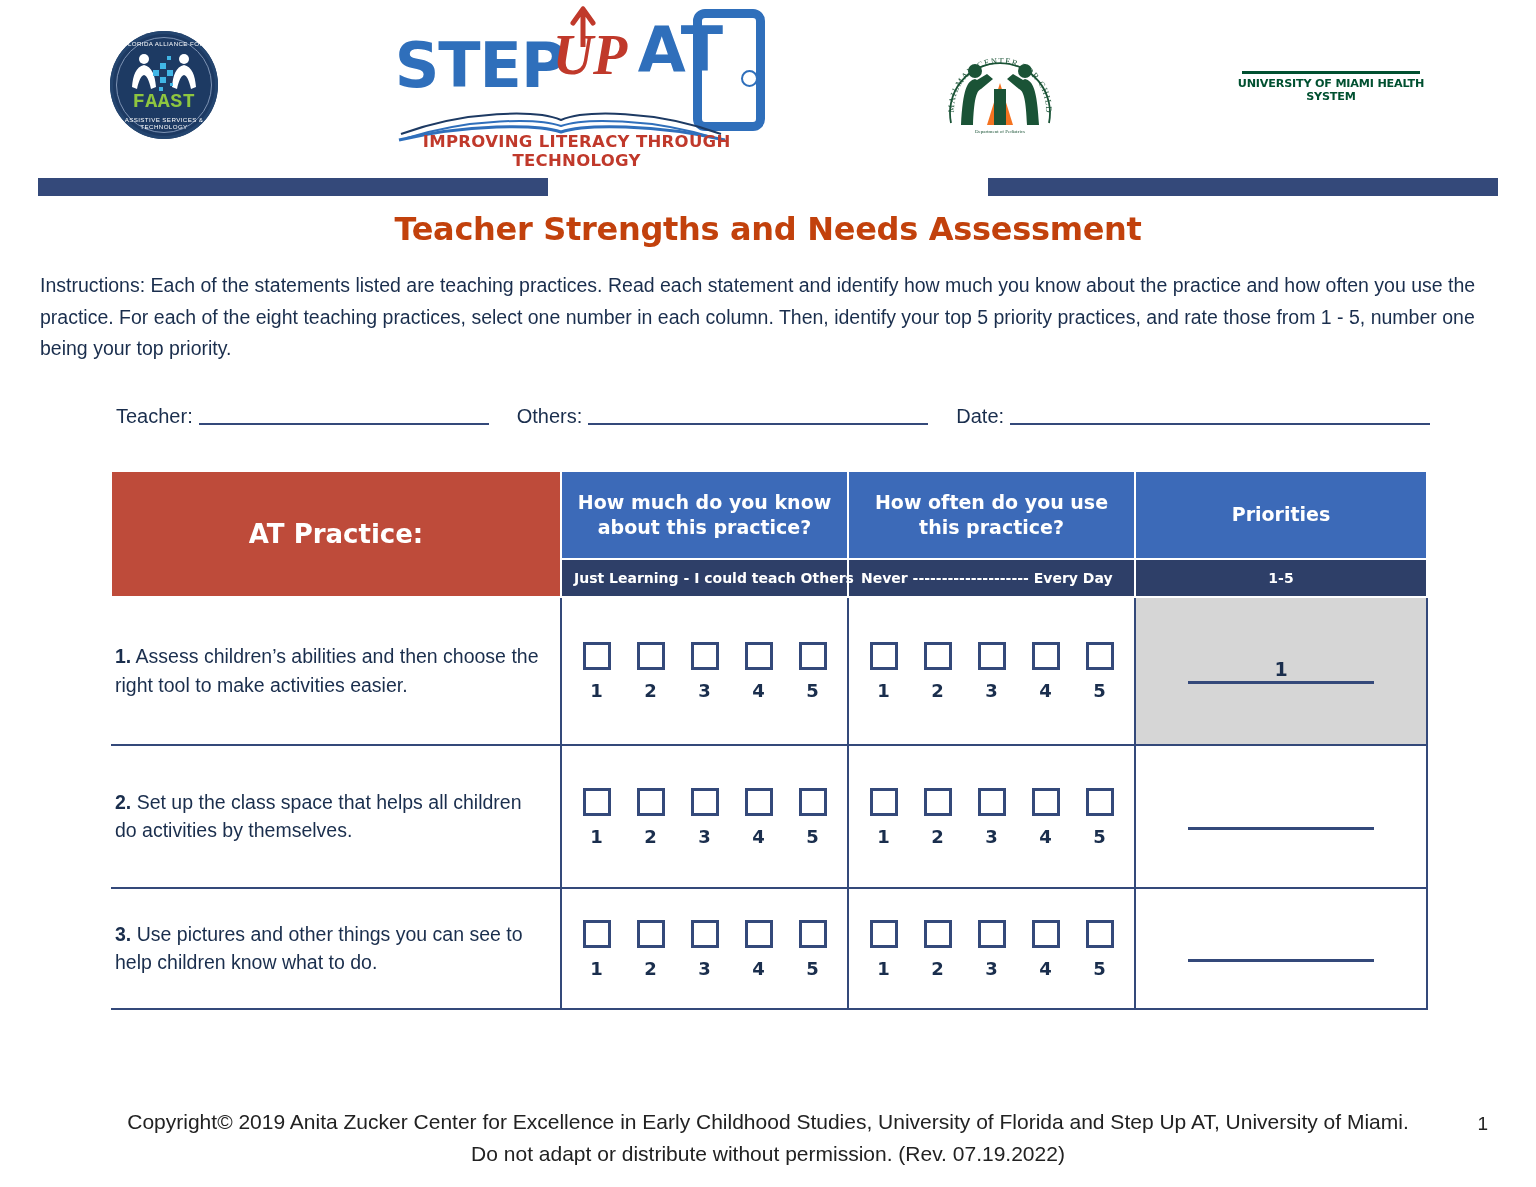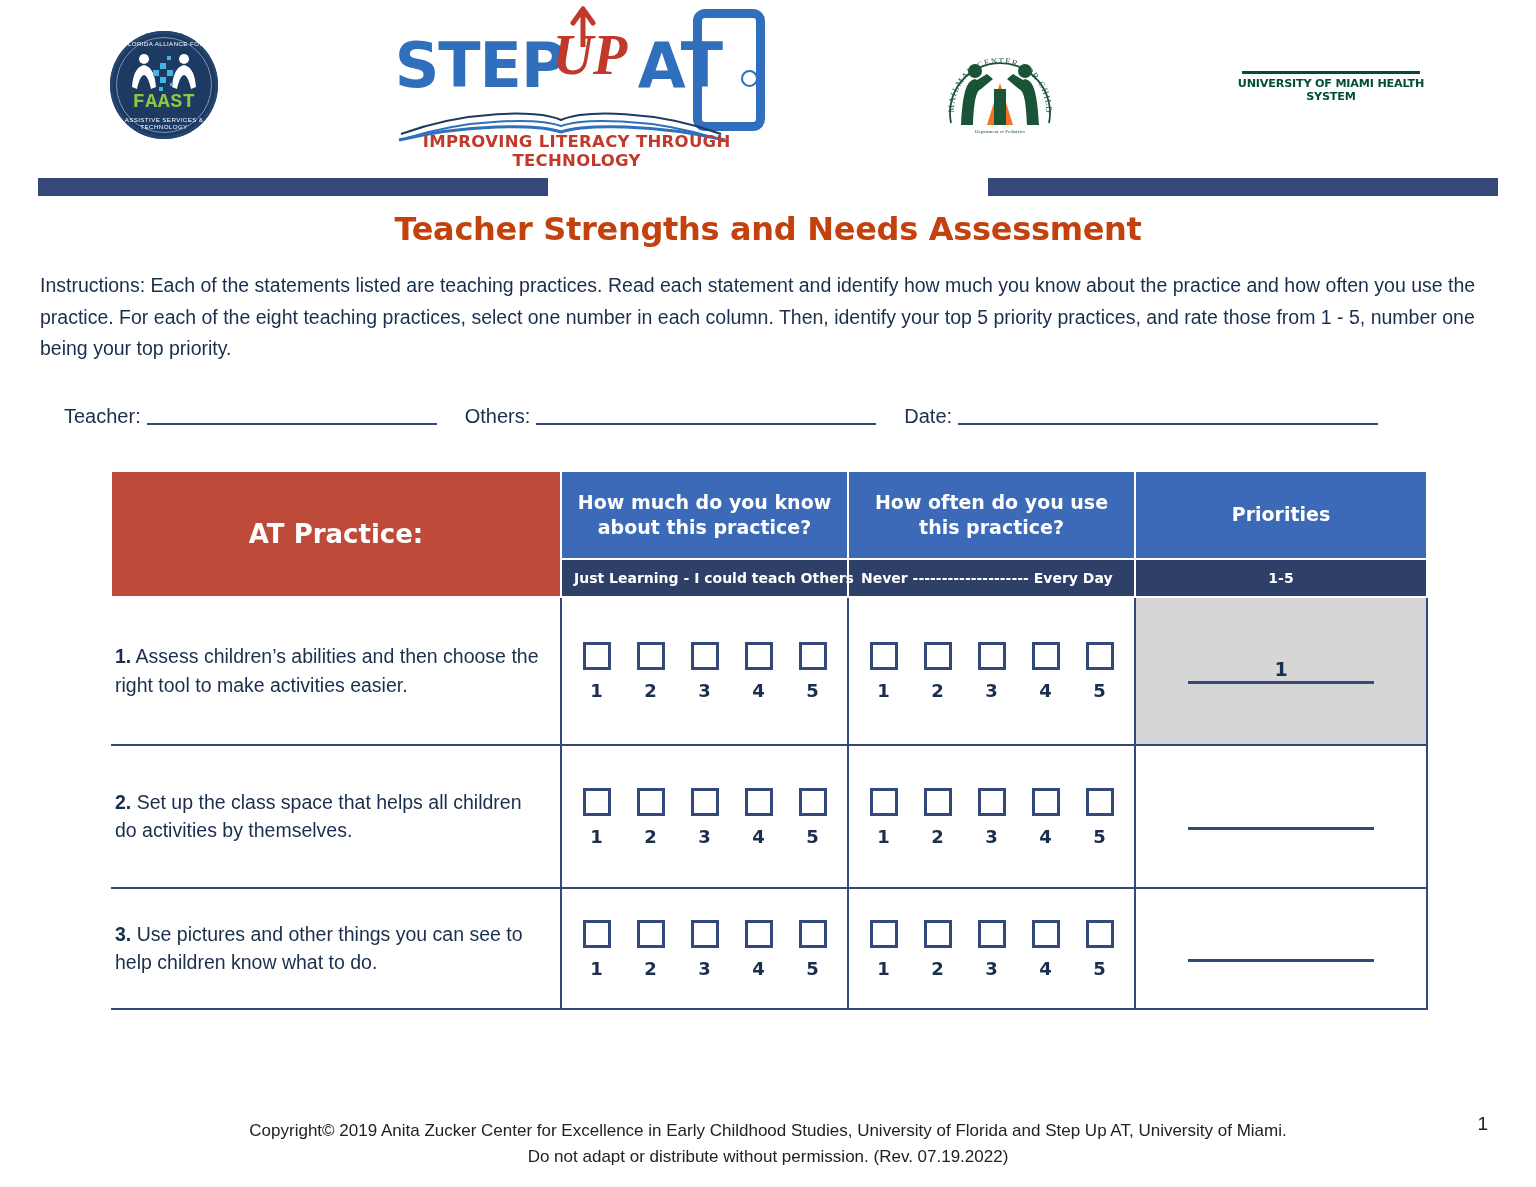--- a/index.html
+++ b/index.html
@@ -84,21 +84,21 @@
     width: 13px; height: 13px; border-radius: 50%;
     border: 2.5px solid #2f6fbb; background: #fff;
   }
   .stepup-word {
     position: absolute; left: 0; top: 26px;
     font-family: "DejaVu Sans", sans-serif;
     font-weight: bold; font-size: 62px; color: #2f6fbb;
     letter-spacing: -1px;
   }
   .stepup-at {
-    position: absolute; left: 243px; top: 26px;
+    position: absolute; left: 243px; top: 10px;
     font-family: "DejaVu Sans", sans-serif;
     font-weight: bold; font-size: 62px; color: #2f6fbb;
   }
   .stepup-up {
     position: absolute; left: 158px; top: 20px;
     font-family: "Liberation Serif", serif;
     font-style: italic; font-weight: bold; font-size: 56px;
     color: #c0392b;
   }
   .stepup-arrow { position: absolute; left: 168px; top: -2px; }
@@ -154,21 +154,21 @@
   
   .instructions {
     margin: 22px 40px 0 40px;
     font-size: 19.5px; line-height: 1.62; color: #1a2e4d;
     font-family: "Liberation Sans", sans-serif;
   }
 
   
   .field-row {
     display: flex; align-items: flex-end;
-    margin: 40px 85px 0 64px;
+    margin: 40px 85px 0 116px;
     font-size: 20px; color: #1a2e4d;
   }
   .field-label { white-space: nowrap; padding-right: 6px; }
   .field-line {
     border-bottom: 2.5px solid #34497a;
     height: 20px; margin-bottom: 3px;
   }
   .fl-teacher { width: 290px; }
   .fl-coach   { width: 340px; }
   .fl-date    { width: 420px; }
@@ -264,21 +264,21 @@
   }
 
   .row-h1 { height: 148px; }
   .row-h2 { height: 143px; }
   .row-h3 { height: 121px; }
 
   
   .footer {
     position: absolute; left: 0; right: 0; bottom: 18px;
     text-align: center;
-    font-size: 17px; line-height: 1.5; color: #222222;
+    font-size: 21px; line-height: 1.5; color: #222222;
   }
   .page-num {
     position: absolute; right: 48px; bottom: 52px;
     font-size: 19px; color: #222222;
   }
 </style>
 </head>
 <body>
 
 <div class="logo-band">

